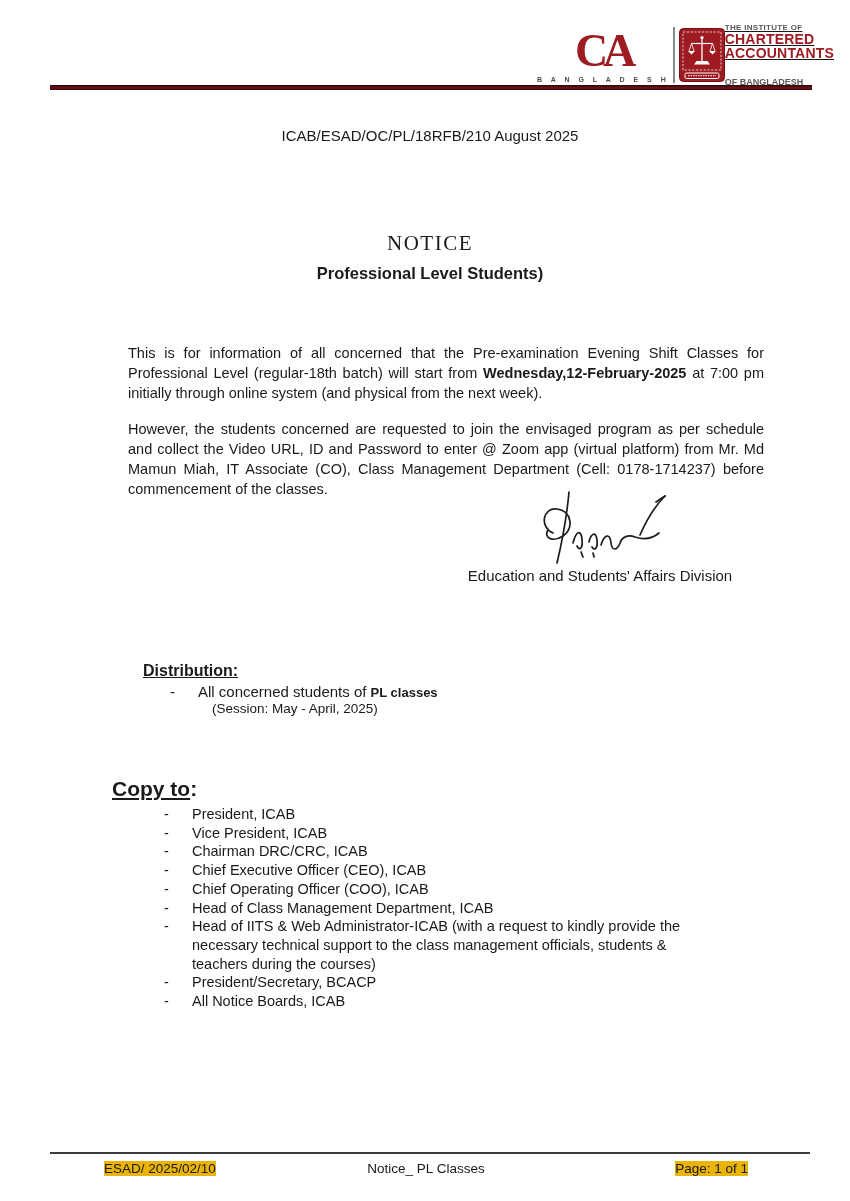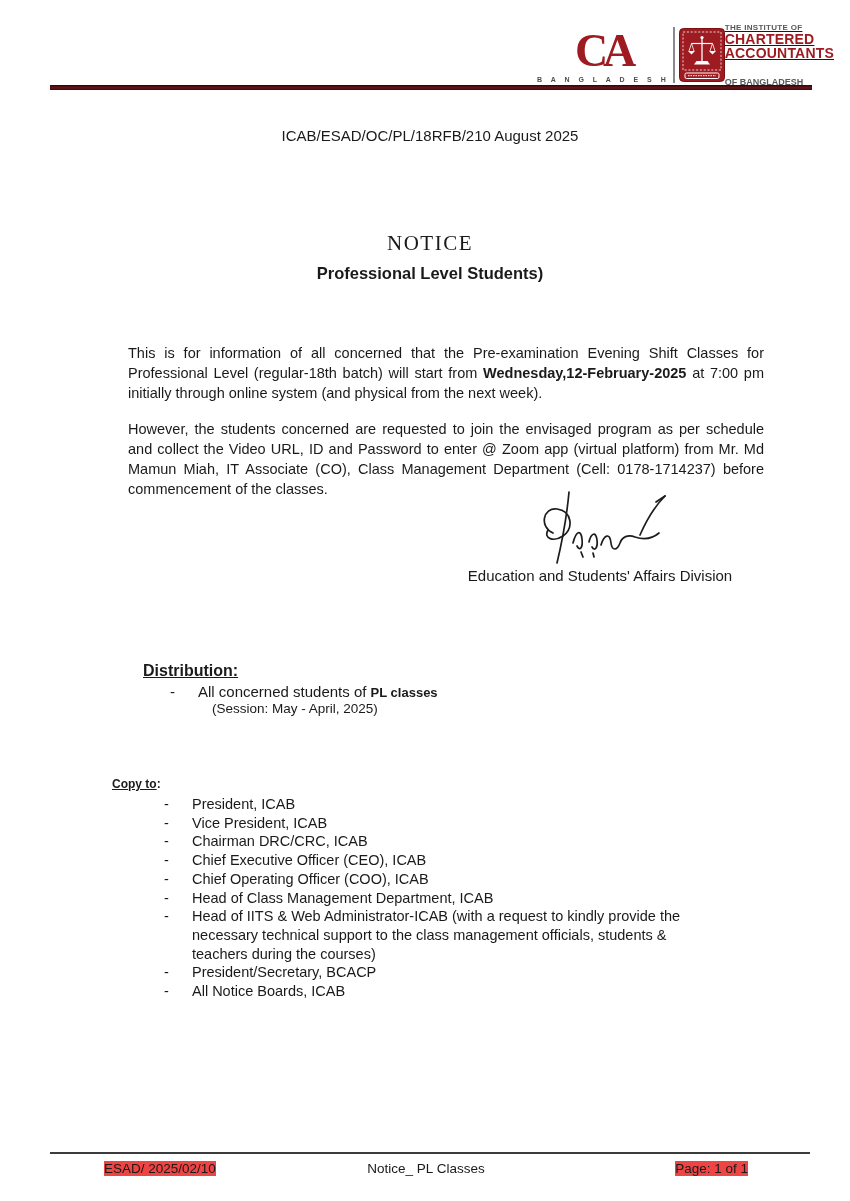--- a/index.html
+++ b/index.html
@@ -65,38 +65,38 @@
   .sig-title{font-size:15px;line-height:19.5px;}
   
   .dist-block{position:absolute;top:662px;left:112px;width:636px;}
   .dist-heading{font-size:16px;font-weight:bold;text-decoration:underline;margin-left:31px;}
   .dist-item{display:flex;font-size:15px;margin-top:3px;}
   .dist-dash{padding-left:58px;width:28px;box-sizing:content-box;}
   .dist-small{font-size:13px;font-weight:bold;}
   .dist-session{font-size:13.5px;padding-left:100px;margin-top:1px;}
   
   .copy-block{position:absolute;top:777px;left:112px;width:636px;}
-  .copy-heading{font-size:12px;font-weight:bold;}
+  .copy-heading{font-size:21px;font-weight:bold;}
   .copy-heading .u{text-decoration:underline;}
   .copy-list{margin:4px 0 0 0;padding:0;list-style:none;}
   .copy-list li{
     display:flex;font-size:14.5px;line-height:18.7px;
   }
   .copy-dash{padding-left:52px;width:28px;flex:none;box-sizing:content-box;}
   .copy-text{max-width:516px;}
   
   .footer-rule{position:absolute;top:1152px;left:50px;right:40px;height:2px;background:#3c3c3c;}
   .footer-row{
     position:absolute;top:1161px;left:104px;right:102px;
     display:flex;justify-content:space-between;
     font-size:13.5px;
   }
   .footer-center{position:absolute;left:0;right:0;text-align:center;}
   .footer-row{position:absolute;}
-  .footer-left,.footer-right{position:relative;z-index:1;background:#ef4444;}
+  .footer-left,.footer-right{position:relative;z-index:1;background:#eab308;}
 </style>
 </head>
 <body>
 
 <div class="page">
 
   <div class="logo-block">
     <div class="ca-mark">
       <span class="ca-letters">CA</span>
       <span class="ca-sub">B A N G L A D E S H</span>

